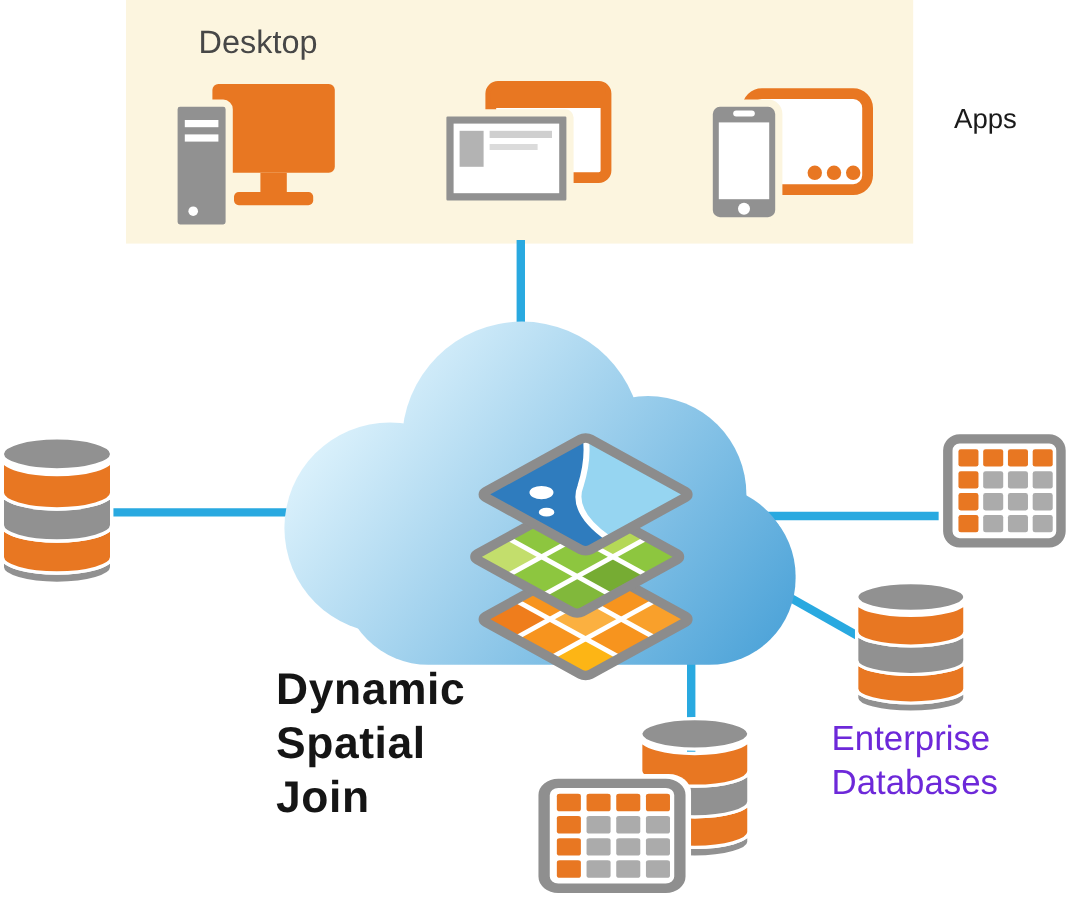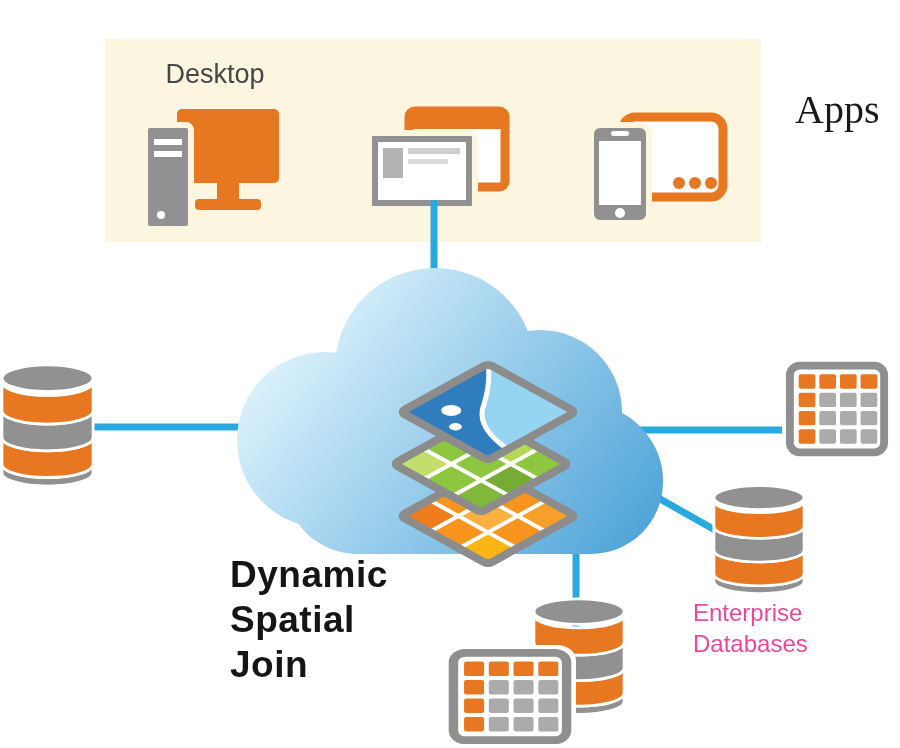--- a/index.html
+++ b/index.html
@@ -1,22 +1,22 @@
 <!DOCTYPE html>
 <html><head>
 <meta charset="utf-8">
 <style>
   html,body{margin:0;padding:0;background:#fff;font-family:"Liberation Sans",sans-serif;}
   #canvas{position:relative;width:900px;height:748px;background:#fff;overflow:hidden;}
   .abs{position:absolute;}
-  #apps-banner{left:105px;top:0;width:656px;height:203px;background:#FCF5DF;margin-top:39px;}
+  #apps-banner{left:105px;top:0;width:656px;height:203px;background:#FCF5DF;}
   .app-label{position:absolute;top:20px;width:160px;text-align:center;font-size:27px;color:#474747;}
-  #apps-side-label{left:795px;top:86px;font-size:40px;color:#1a1a1a;font-family:Liberation Serif, serif;}
+  #apps-side-label{left:795px;top:86px;font-size:23px;color:#1a1a1a;}
   #diagram-title{left:230px;top:552px;font-size:37px;font-weight:700;color:#151515;line-height:1.22;white-space:pre-line;letter-spacing:.5px;}
-  #enterprise-label{left:693px;top:598px;font-size:24px;color:#ec4899;line-height:1.28;white-space:pre-line;}
+  #enterprise-label{left:693px;top:598px;font-size:29px;color:#6d28d9;line-height:1.28;white-space:pre-line;}
 </style>
 </head>
 <body>
 
 <div id="canvas">
 
   <svg width="0" height="0" style="position:absolute" aria-hidden="true">
     <defs>
       <g id="db-icon">
         <path d="M2 106 a48 14 0 0 0 96 0 L98 115 a48 14 0 0 1 -96 0 Z" fill="#919191" stroke="#fff" stroke-width="3"></path>

